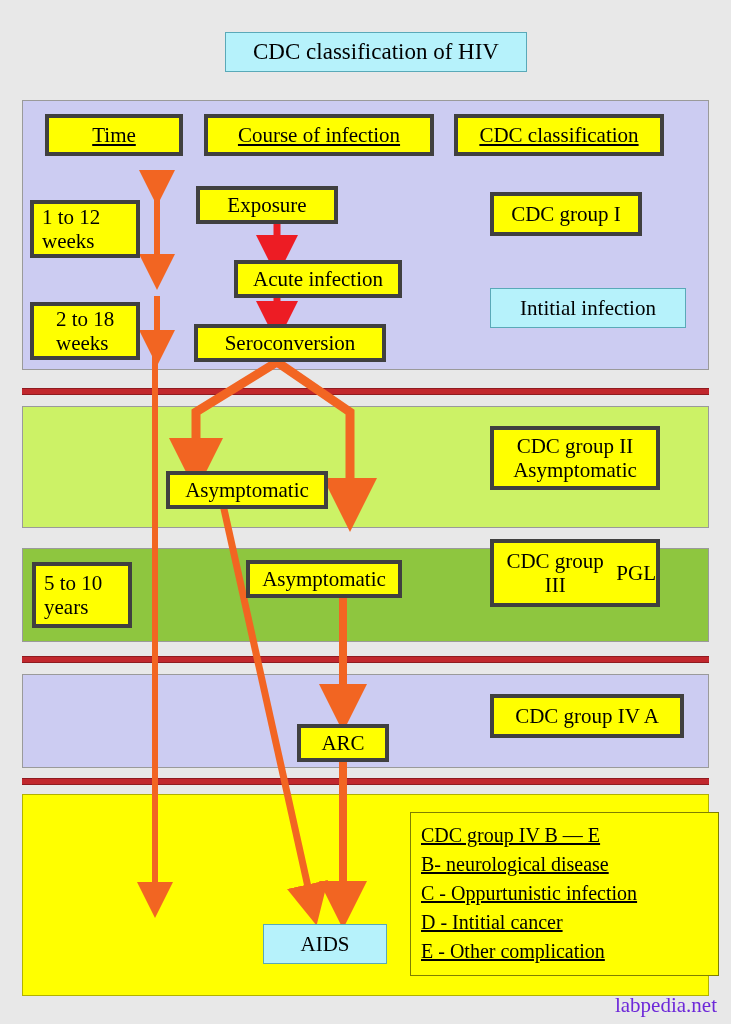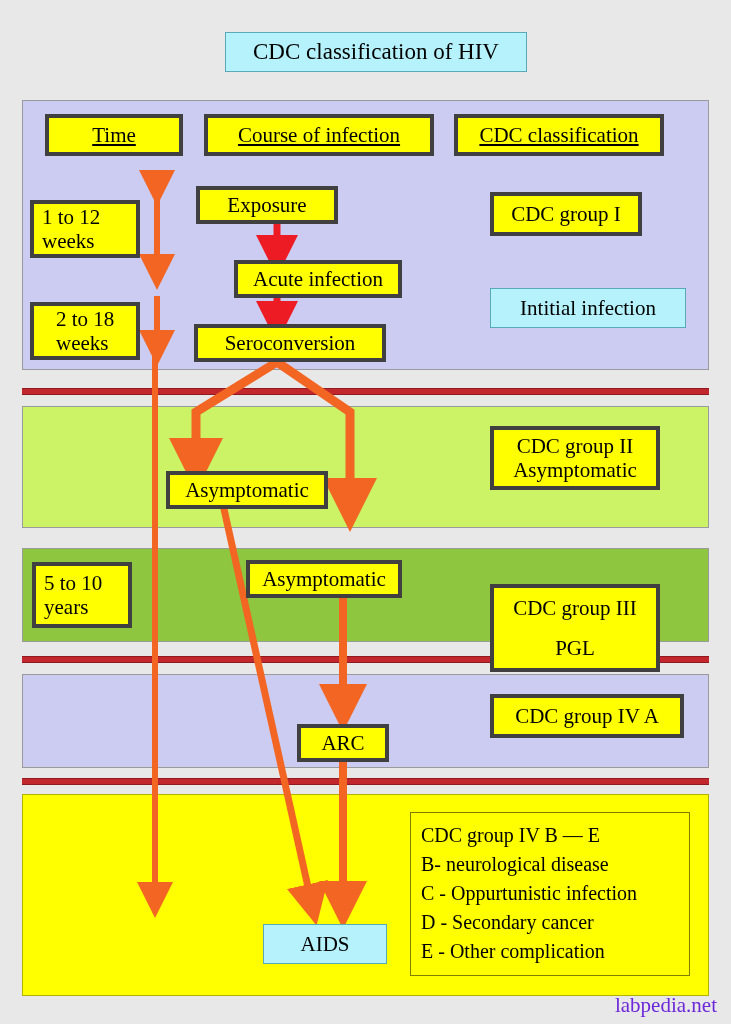--- a/index.html
+++ b/index.html
@@ -154,30 +154,30 @@
   <div class="box cyanbox" style="left:263px;top:924px;width:124px;height:40px;">AIDS</div>
 
   <div class="box yellowbox" style="left:490px;top:192px;width:152px;height:44px;">CDC group I</div>
   <div class="box cyanbox" style="left:490px;top:288px;width:196px;height:40px;">Intitial infection</div>
 
   <div class="box yellowbox" style="left:490px;top:426px;width:170px;height:64px;flex-direction:column;">
     <span>CDC group II</span>
     <span>Asymptomatic</span>
   </div>
 
-  <div class="box yellowbox" style="left:490px;top:584px;width:170px;height:88px;flex-direction:column;justify-content:space-around;">
+  <div class="box yellowbox" style="left:490px;top:539px;width:170px;height:68px;flex-direction:row;justify-content:space-around;">
     <span>CDC group III</span>
     <span>PGL</span>
   </div>
 
   <div class="box yellowbox" style="left:490px;top:694px;width:194px;height:44px;">CDC group IV A</div>
 
-  <div class="listbox" style="left:410px;top:812px;width:280px;height:164px;">
+  <div class="listbox" style="left:410px;top:812px;width:309px;height:164px;text-decoration:underline;">
     <div>CDC group IV B — E</div>
     <div>B- neurological disease</div>
     <div>C - Oppurtunistic infection</div>
-    <div>D - Secondary cancer</div>
+    <div>D - Intitial cancer</div>
     <div>E - Other complication</div>
   </div>
 
   <div class="footer">labpedia.net</div>
 
 </div>
 
 </body></html>

